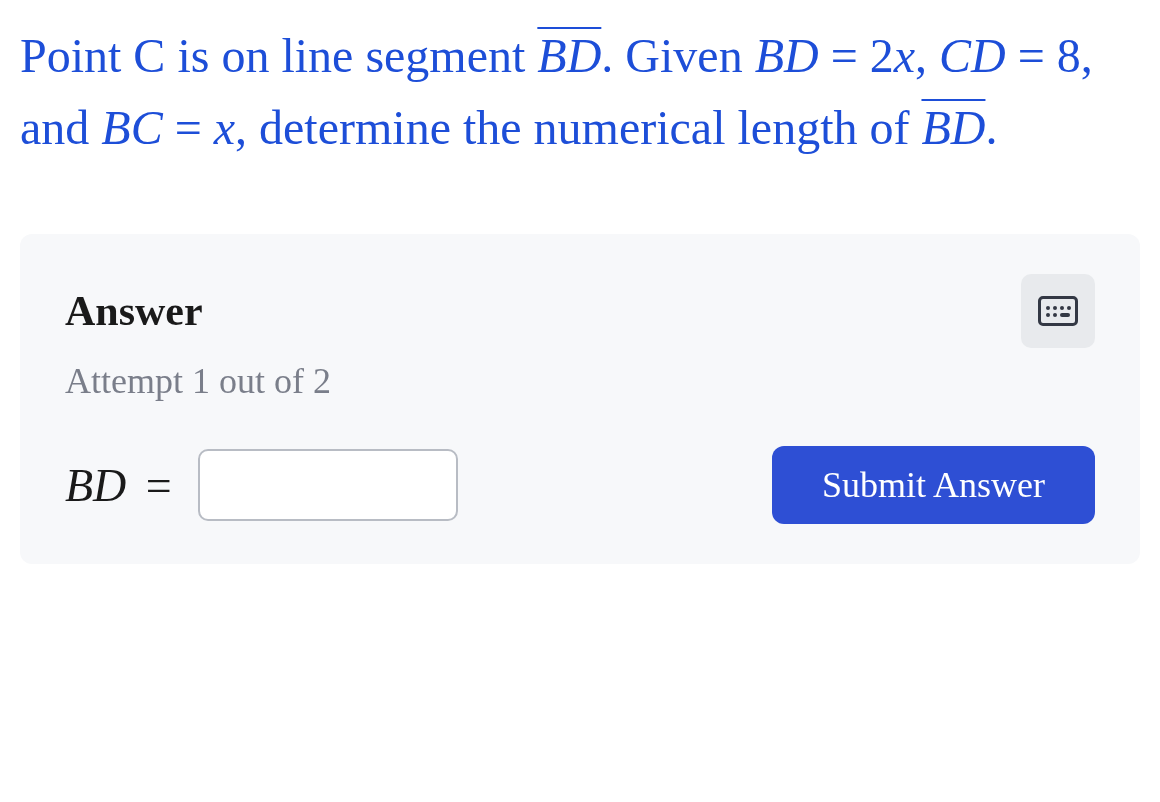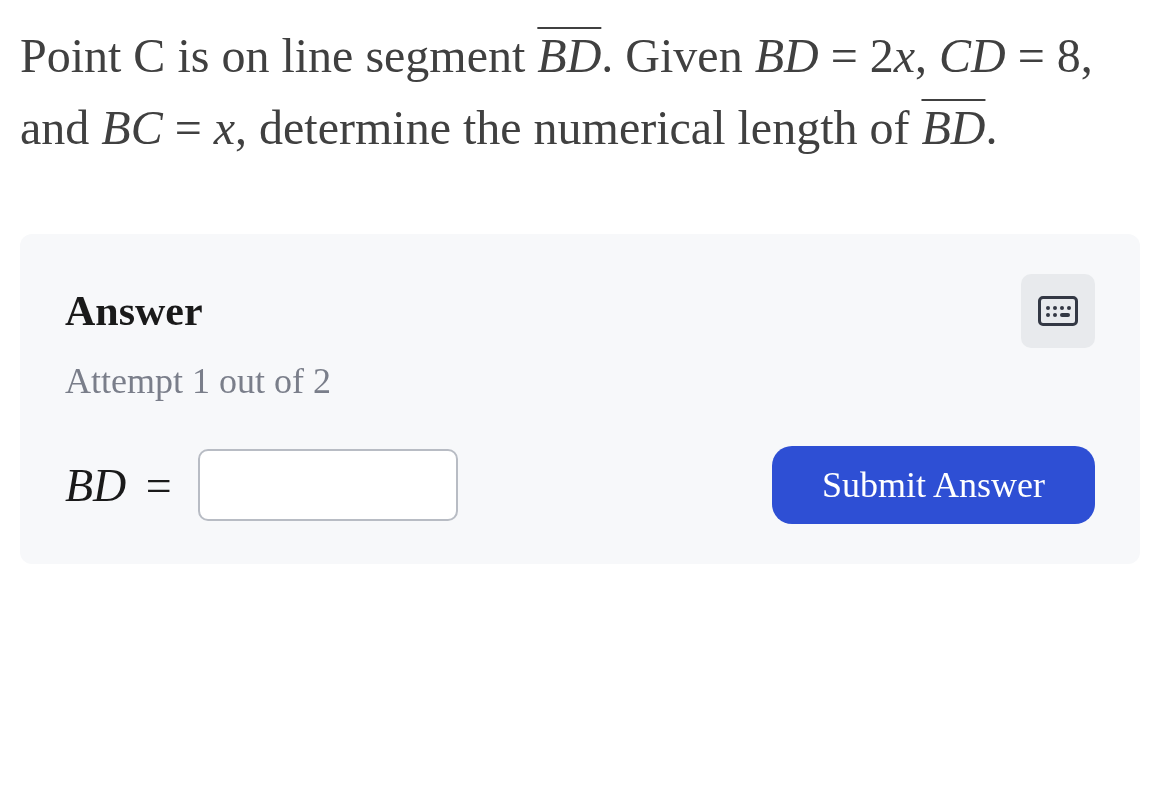--- a/index.html
+++ b/index.html
@@ -13,21 +13,21 @@
       width: 1160px;
       height: 802px;
       padding: 0;
     }
     .question-area {
       padding: 20px 20px 40px 20px;
     }
     .question-text {
       font-size: 48px;
       line-height: 1.5;
-      color: #404040;
+      color: #1d4ed8;
       font-family: Georgia, 'Times New Roman', serif;
     }
     .math-italic {
       font-style: italic;
       font-family: 'Times New Roman', Georgia, serif;
     }
     .overline {
       text-decoration: overline;
       text-decoration-thickness: 2px;
     }
@@ -127,21 +127,21 @@
       border-radius: 10px;
       background: #ffffff;
       font-size: 36px;
       padding: 0 15px;
       font-family: Georgia, 'Times New Roman', serif;
     }
     .submit-button {
       background: #2e4fd4;
       color: #ffffff;
       border: none;
-      border-radius: 20px;
+      border-radius: 12px;
       font-size: 36px;
       font-family: Georgia, 'Times New Roman', serif;
       padding: 18px 50px;
       cursor: pointer;
     }
   </style>
 </head>
 <body>
 
 <div class="question-area">

